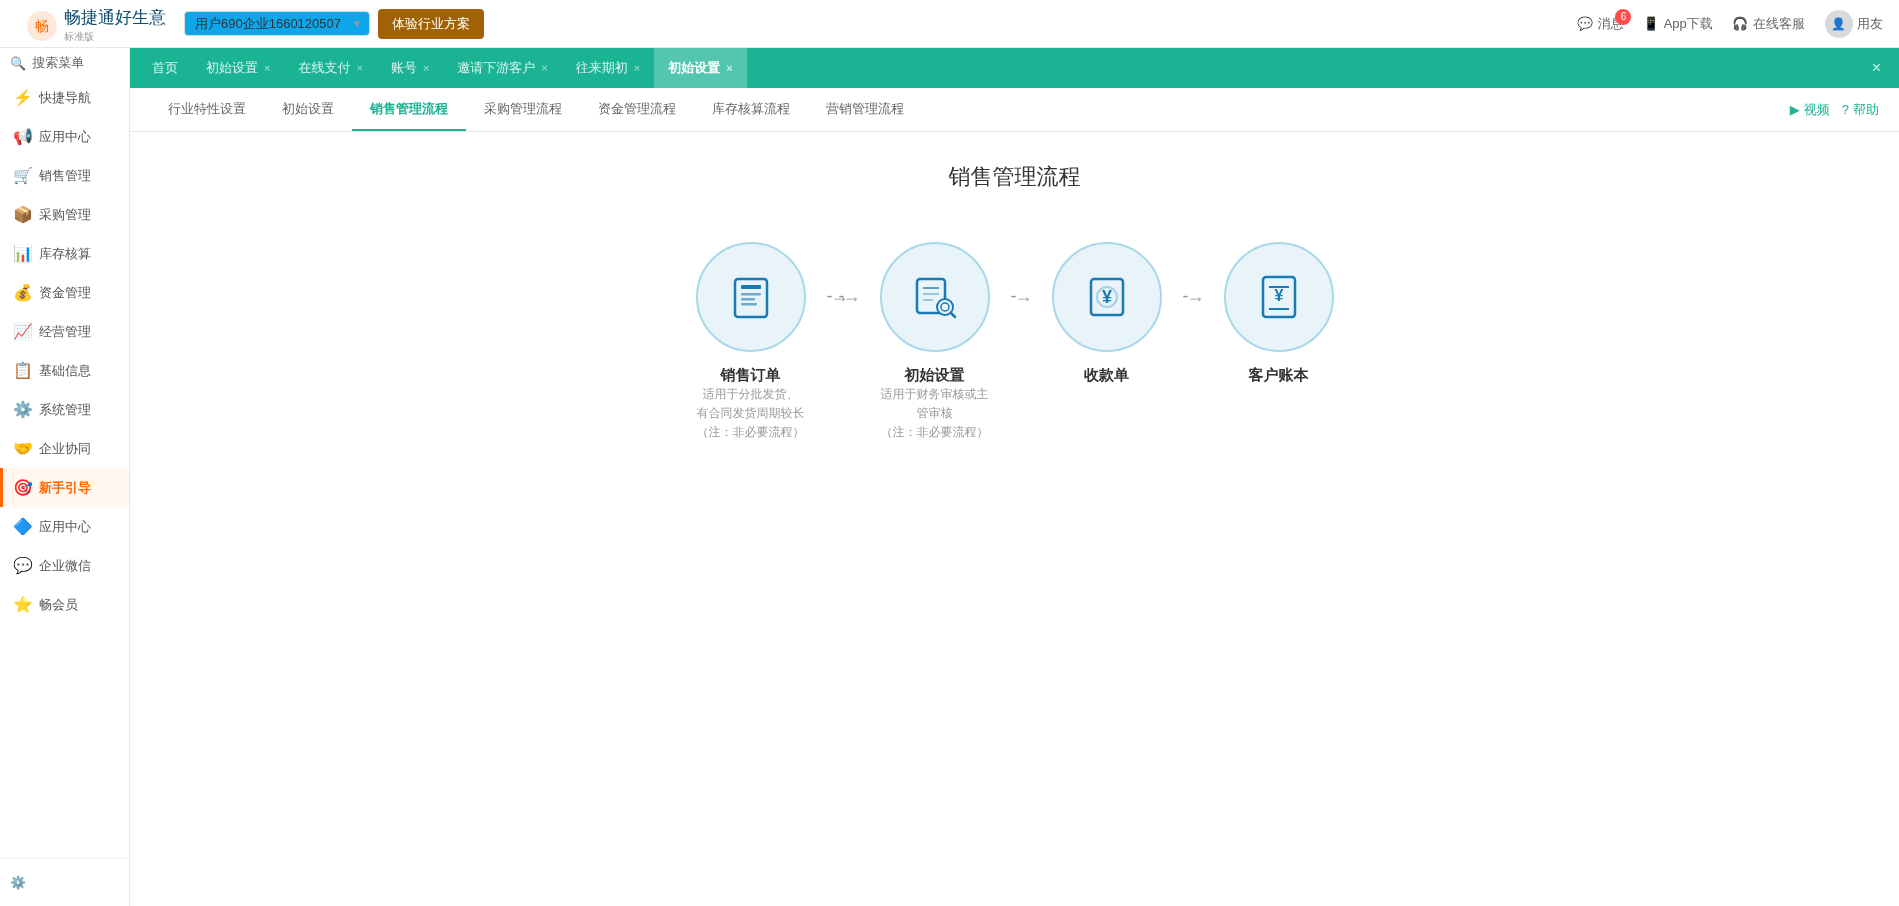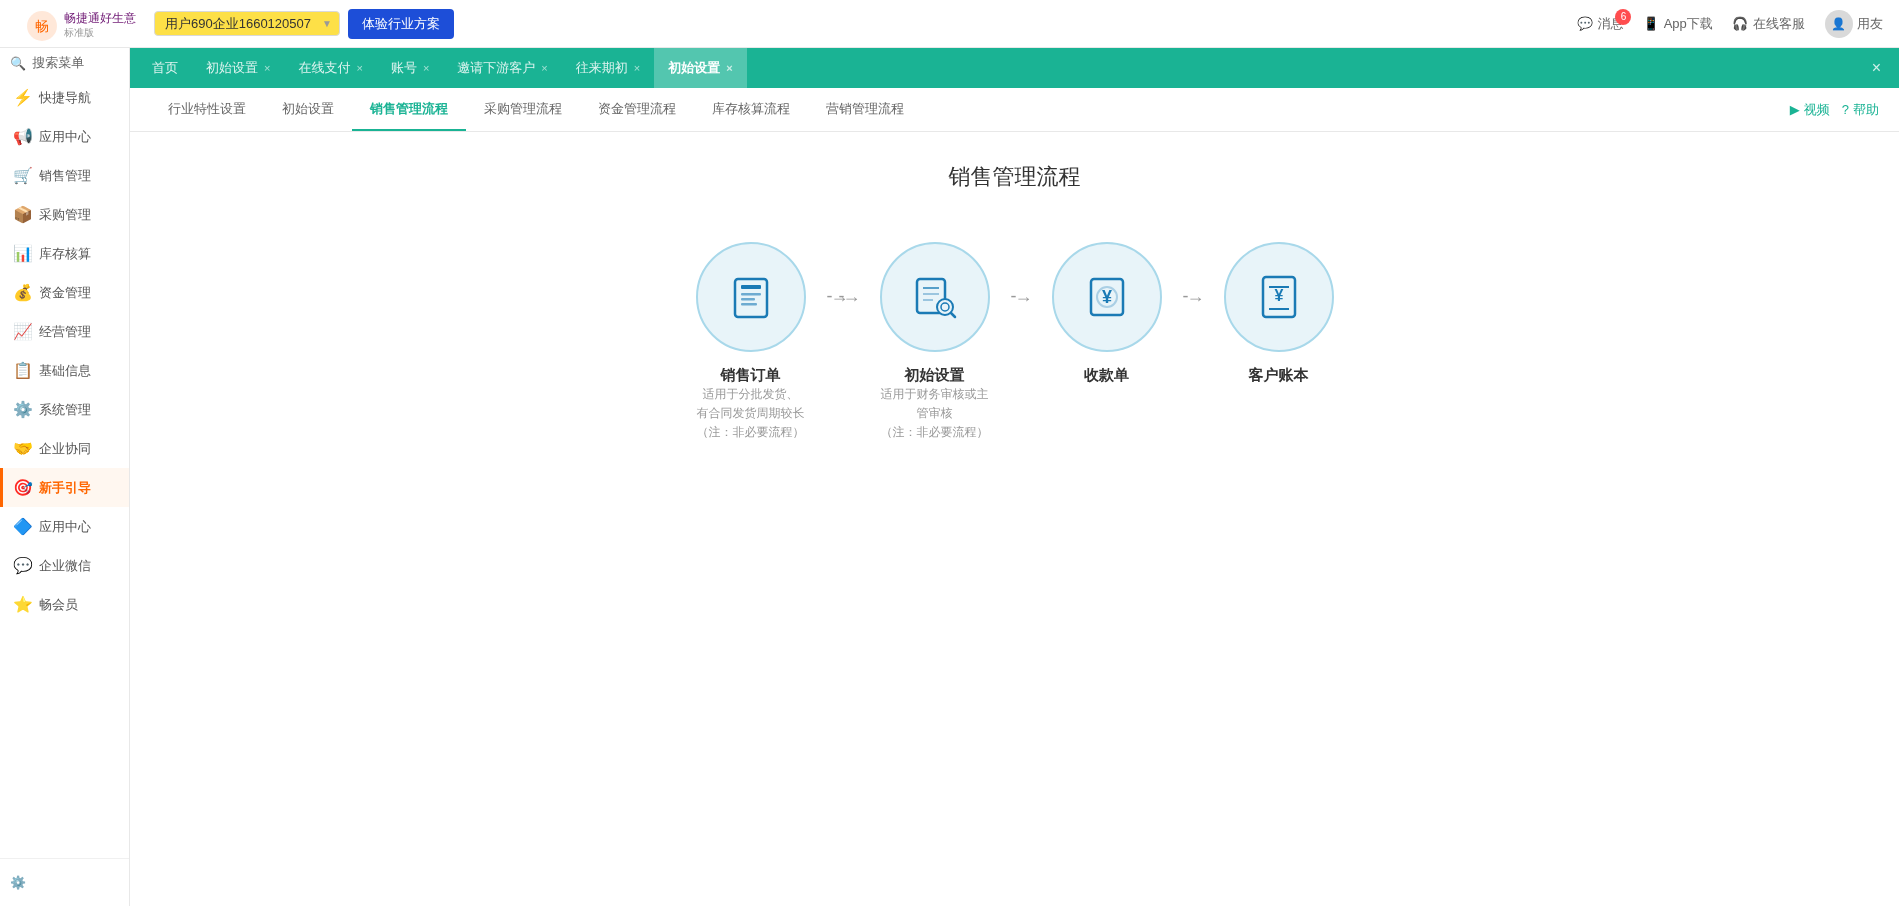--- a/index.html
+++ b/index.html
@@ -21,39 +21,39 @@
       display: flex;
       align-items: center;
       gap: 8px;
     }
     .user-select {
       border: 1px solid #d9d9d9;
       border-radius: 4px;
       padding: 4px 28px 4px 10px;
       font-size: 13px;
       color: #333;
-      background: #fde047;
+      background: #0ea5e9;
       appearance: none;
       cursor: pointer;
       position: relative;
     }
     .user-select-wrapper {
       position: relative;
       display: flex;
       align-items: center;
     }
     .user-select-arrow {
       position: absolute;
       right: 8px;
       color: #999;
       pointer-events: none;
       font-size: 10px;
     }
     .trial-btn {
-      background: #1d4ed8;
+      background: #a16207;
       color: #fff;
       border: none;
       border-radius: 4px;
       padding: 6px 14px;
       font-size: 13px;
       cursor: pointer;
     }
     .top-header-right {
       display: flex;
       align-items: center;
@@ -111,22 +111,22 @@
       overflow-y: auto;
       flex-shrink: 0;
     }
     .sidebar-logo {
       padding: 14px 10px 10px;
       display: flex;
       align-items: center;
       gap: 6px;
     }
     .logo-text {
-      font-size: 12px;
-      color: #701a75;
+      font-size: 17px;
+      color: #0c4a6e;
       line-height: 1.3;
       font-family: Liberation Serif, serif;
     }
     .logo-sub {
       color: #999;
       font-size: 10px;
     }
     .search-menu {
       padding: 6px 10px;
       display: flex;

